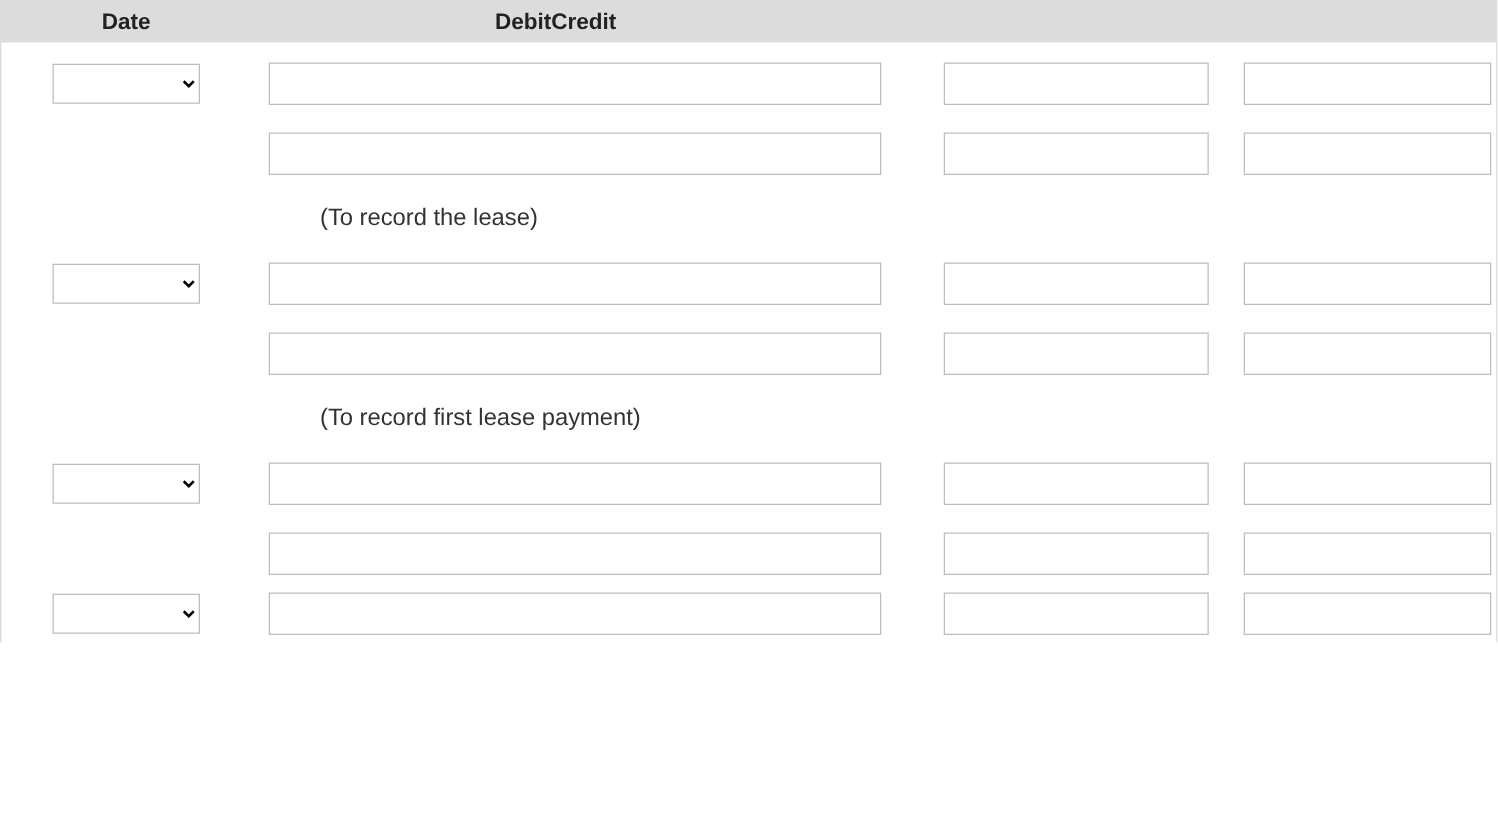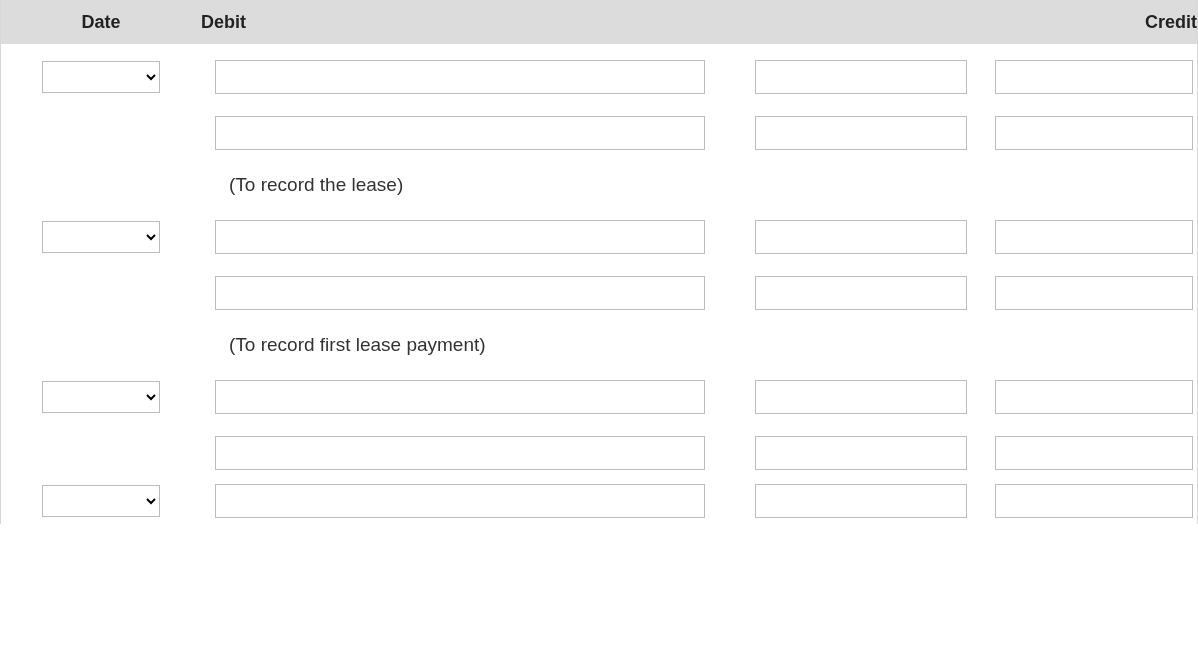--- a/index.html
+++ b/index.html
@@ -12,30 +12,30 @@
     background: #fff;
   }
   .wrap {
     width: 1198px;
     border-left: 1px solid #d8d8d8;
     border-right: 1px solid #d8d8d8;
     padding-bottom: 0;
   }
   .header-row {
     background: #dcdcdc;
-    height: 44px;
+    height: 34px;
     display: flex;
     align-items: center;
     font-weight: bold;
     color: #222;
   }
   .col-date { width: 200px; flex-shrink: 0; text-align: center; }
   .col-acct { width: 540px; flex-shrink: 0; padding-left: 14px; }
-  .col-debit { width: 240px; flex-shrink: 0; text-align: left; }
-  .col-credit { flex: 1; text-align: right; }
+  .col-debit { width: 240px; flex-shrink: 0; text-align: right; }
+  .col-credit { flex: 1; text-align: left; }
 
   .entry-row {
     display: flex;
     align-items: center;
     padding: 16px 0 12px 0;
   }
   .entry-row.sub { padding-top: 10px; padding-bottom: 10px; }
 
   .date-cell { width: 200px; display:flex; justify-content:center; padding-left:40px; padding-right:40px; }
   .acct-cell { width: 540px; padding-left:14px; padding-right:14px; }
@@ -65,20 +65,21 @@
     border: 1px solid #bdbdbd;
     background: #fff;
     font-size: 16px;
     padding: 2px 6px;
   }
   .credit-cell input.amt-input { }
 
   .explain-row {
     display: flex;
     padding: 14px 0 20px 0;
+    gap: 27px;
   }
   .explain-text {
     padding-left: 14px;
     font-size: 19px;
     color: #333;
   }
 </style>
 </head>
 <body>
 

